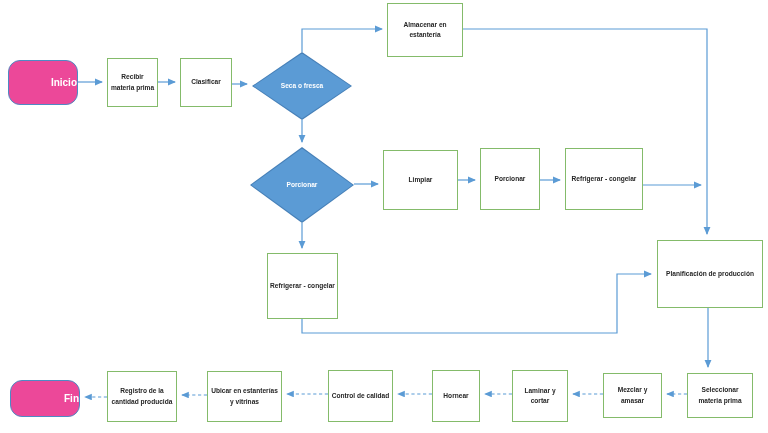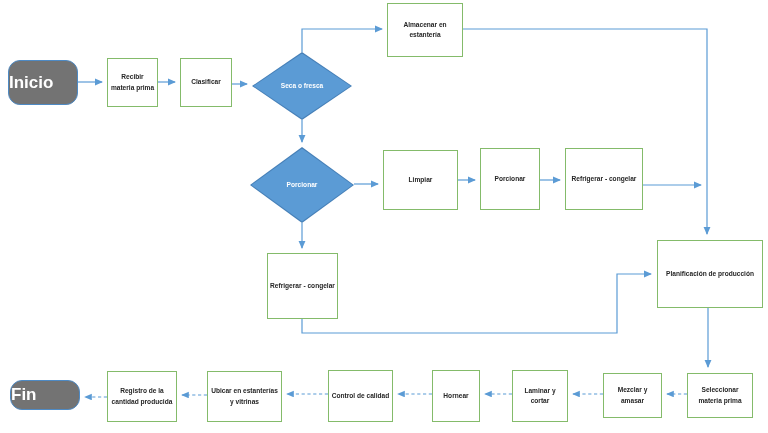--- a/index.html
+++ b/index.html
@@ -8,23 +8,23 @@
   svg.connectors{position:absolute;left:0;top:0;width:768px;height:433px;z-index:1;}
   .node{
     position:absolute;z-index:2;box-sizing:border-box;
     background:#ffffff;border:1.4px solid #84BB6A;
     display:flex;align-items:center;justify-content:center;
     text-align:center;font-size:6.6px;font-weight:700;color:#262626;
     line-height:1.55;padding:2px;
   }
   .terminal{
     position:absolute;z-index:2;box-sizing:border-box;
-    background:#737373;border:1px solid #4E8AC4;border-radius:12px;
-    display:flex;align-items:center;justify-content:flex-start;
-    color:#ffffff;font-weight:700;font-size:17px;
+    background:#ec4899;border:1px solid #4E8AC4;border-radius:12px;
+    display:flex;align-items:center;justify-content:flex-end;
+    color:#ffffff;font-weight:700;font-size:10px;
   }
   .diamond{position:absolute;z-index:2;}
   .diamond .d-border{
     position:absolute;inset:0;
     clip-path:polygon(50% 0,100% 50%,50% 100%,0 50%);
     background:#4780B8;
   }
   .diamond .d-fill{
     position:absolute;inset:1.5px;
     clip-path:polygon(50% 0,100% 50%,50% 100%,0 50%);
@@ -70,21 +70,21 @@
       <path d="M328 394 H287" marker-end="url(#arw)"></path>
       <path d="M207 395 H182" marker-end="url(#arw)"></path>
       <path d="M107 397 H85" marker-end="url(#arw)"></path>
     </g>
   </svg>
 
   <div class="terminal" style="left:8px;top:60px;width:70px;height:45px;">
     <span>Inicio</span>
   </div>
 
-  <div class="terminal" style="left:10px;top:380px;width:70px;height:30px;">
+  <div class="terminal" style="left:10px;top:380px;width:70px;height:37px;">
     <span>Fin</span>
   </div>
 
   <div class="node" style="left:107px;top:58px;width:51px;height:49px;">
     <span>Recibir materia prima</span>
   </div>
 
   <div class="node" style="left:180px;top:58px;width:52px;height:49px;">
     <span>Clasificar</span>
   </div>

